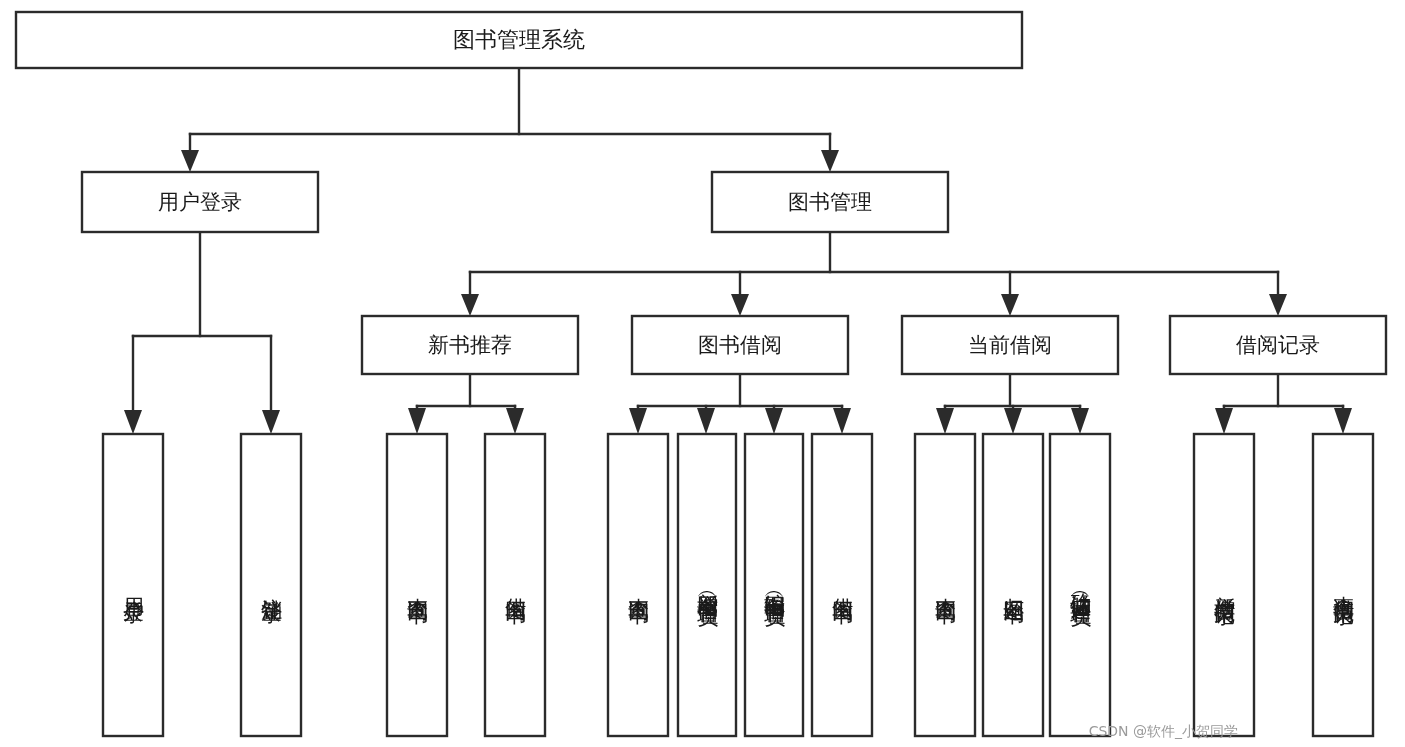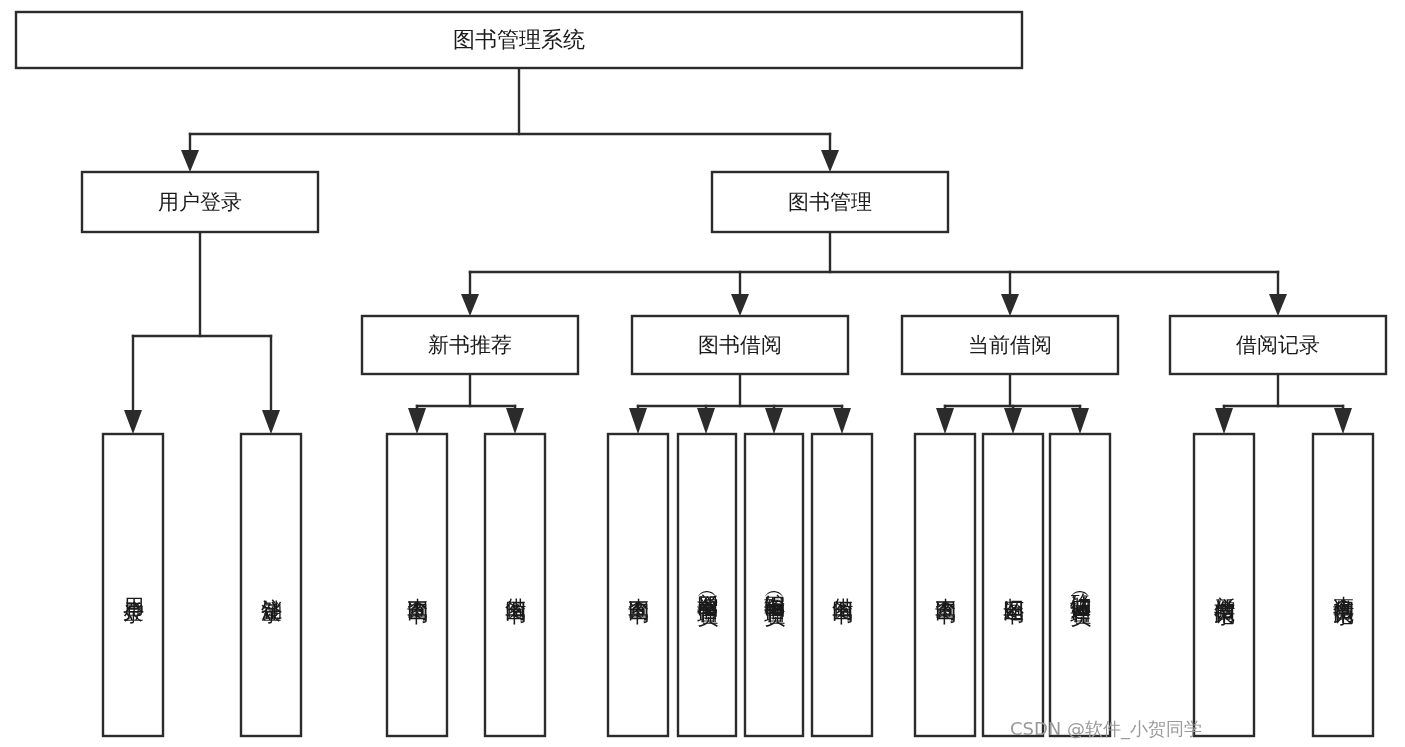--- a/index.html
+++ b/index.html
@@ -11,20 +11,21 @@
     width: 1405px;
     height: 747px;
     overflow: hidden;
     font-family: "DejaVu Sans", "Liberation Sans", sans-serif;
   }
   #diagram-root {
     position: relative;
     width: 1210px;
     height: 747px;
     background: #ffffff;
+    padding-left: 36px;
   }
   svg.diagram-canvas {
     position: absolute;
     top: 0;
     left: 0;
     width: 1405px;
     height: 747px;
     display: block;
   }
   .node-box {
@@ -72,21 +73,21 @@
     color: #1a1a1a;
     letter-spacing: 2px;
     white-space: nowrap;
     text-align: center;
   }
   .watermark {
     position: absolute;
     right: 8px;
     bottom: 6px;
     font-family: "DejaVu Sans", "Liberation Sans", sans-serif;
-    font-size: 18px;
+    font-size: 14px;
     color: #9a9a9a;
     white-space: nowrap;
     user-select: none;
     margin-top: 48px;
   }
 </style>
 </head>
 <body>
 
 <div id="diagram-root">

